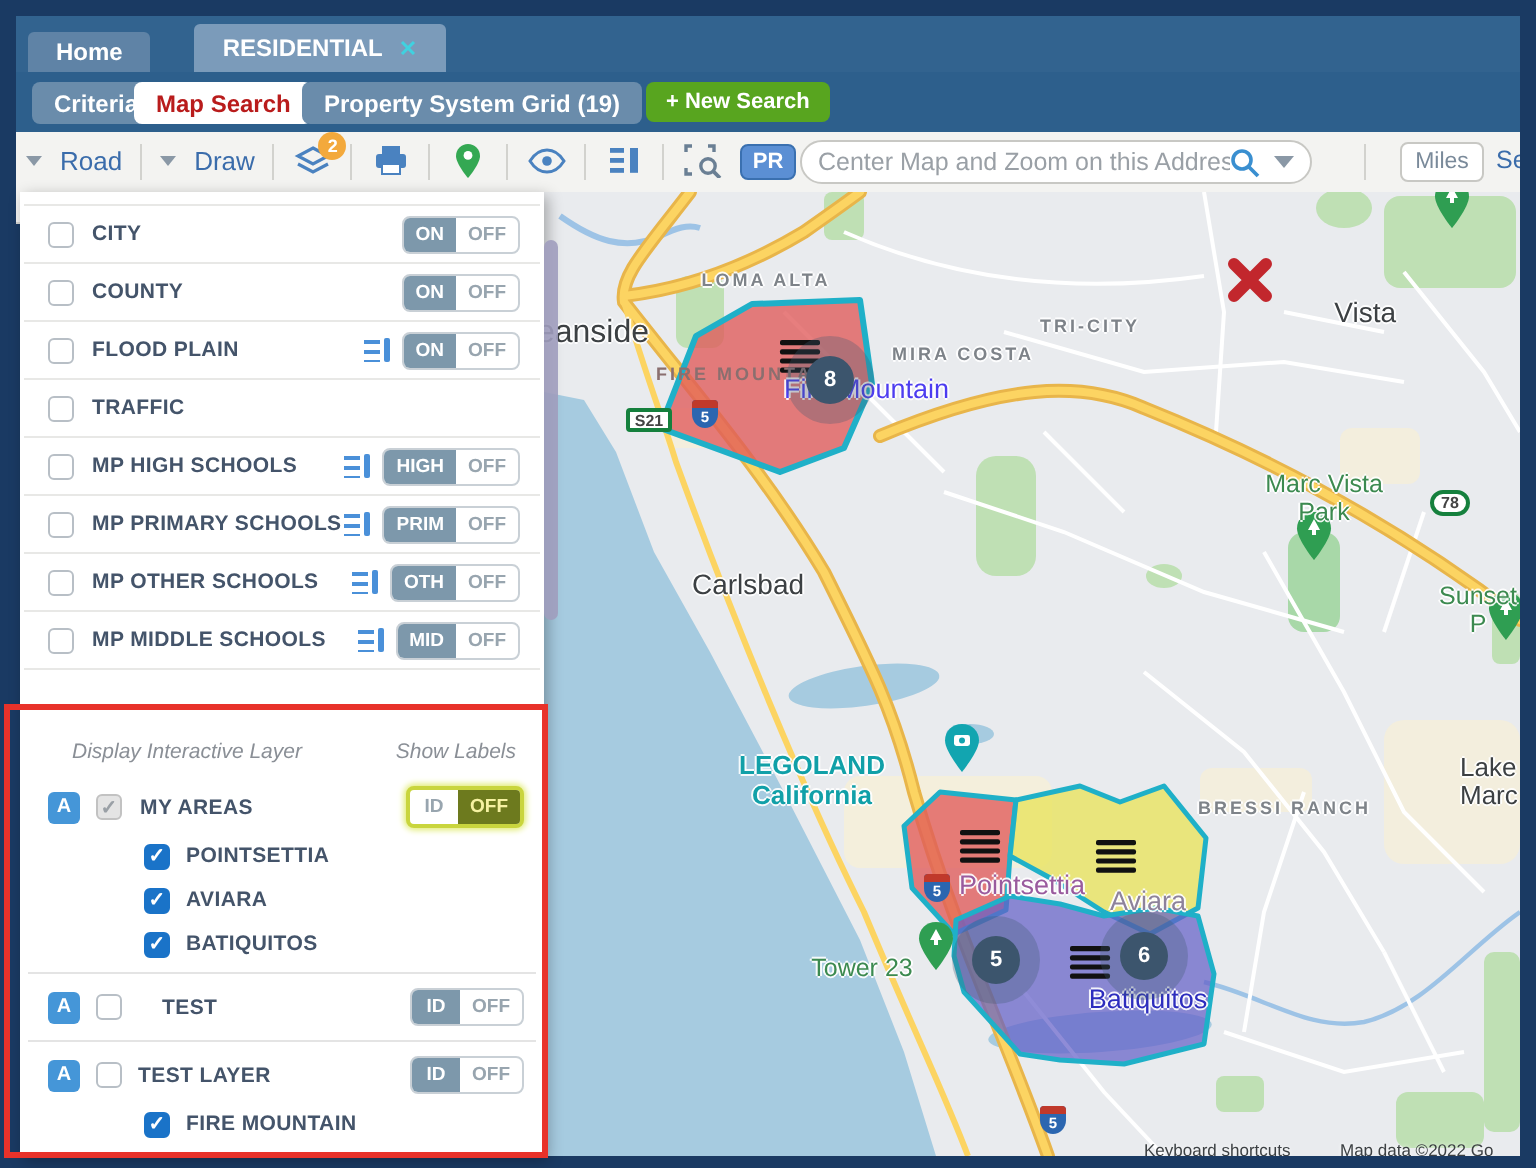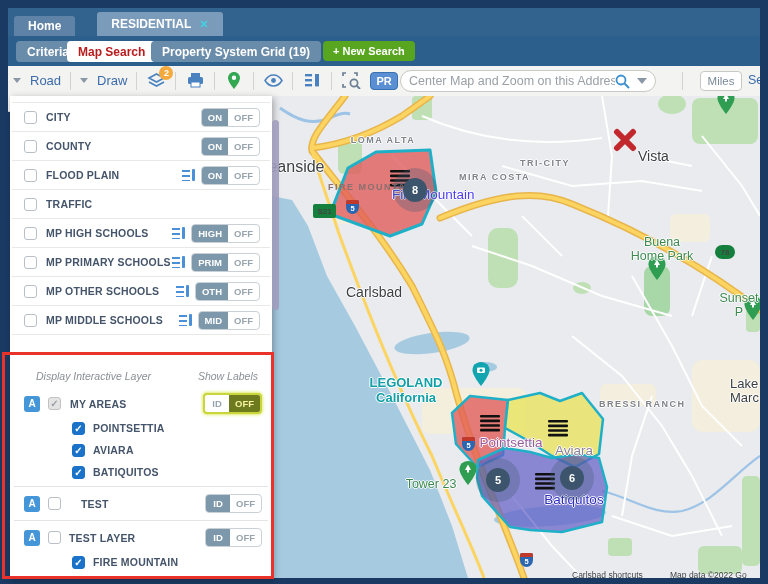--- a/index.html
+++ b/index.html
@@ -36,21 +36,21 @@
   .tsep2 { position: absolute; left: 674px; top: 6px; width: 1px; height: 18px; background: #d2d2ce; }
 
   
   .map { position: absolute; left: 272px; top: 96px; width: 488px; height: 482px; background: #e9ebee; overflow: hidden; }
   .mlab { position: absolute; color: #4a4a4a; text-shadow: 1px 0 0 rgba(255,255,255,.9), -1px 0 0 rgba(255,255,255,.9), 0 1px 0 rgba(255,255,255,.9), 0 -1px 0 rgba(255,255,255,.9); white-space: nowrap; }
   .city { font-size: 14px; color: #3c4043; }
   .dist { font-size: 9px; color: #7e8389; letter-spacing: 1.5px; font-weight: bold; }
   .poi { font-size: 12.5px; color: #3c8a50; white-space: normal; text-align: center; line-height: 1.1; }
   .teal { color: #11a0a8; font-size: 13px; font-weight: bold; }
   .arealab { font-size: 13.5px; white-space: nowrap; }
-  .shield { position: absolute; background: #fff; border: 7px solid #15803d; color: #444; font-size: 8px; font-weight: bold; display: flex; align-items: center; justify-content: center; }
+  .shield { position: absolute; background: #fff; border: 2px solid #15803d; color: #444; font-size: 8px; font-weight: bold; display: flex; align-items: center; justify-content: center; }
   .i5shield { position: absolute; width: 13px; height: 14px; background: #2b66b0; border-radius: 2px 2px 50% 50%; color: #fff; font-size: 7.5px; font-weight: bold; display: flex; align-items: flex-end; justify-content: center; padding-bottom: 1px; }
   .i5shield::before { content: ""; position: absolute; top: 0; left: 0; right: 0; height: 4px; background: #c0392b; border-radius: 2px 2px 0 0; }
   .mk { position: absolute; width: 24px; height: 24px; border-radius: 50%; background: #3c556d; color: #fff; font-size: 11px; font-weight: bold; display: flex; align-items: center; justify-content: center; box-shadow: 0 0 0 10px rgba(64,88,112,.30); }
   .attr { position: absolute; top: 474px; font-size: 8.5px; color: #3c4043; text-shadow: 0 0 2px #fff; }
   .pin { position: absolute; }
 
   
   .panel { position: absolute; left: 10px; top: 96px; width: 262px; height: 482px; background: #ffffff; box-shadow: 2px 2px 7px rgba(0,0,0,.3); padding-top: 6px; }
   .lrow { height: 29px; display: flex; align-items: center; border-top: 1px solid #e8e8e6; margin: 0 2px; padding: 0 10px 0 12px; }
   .cb { width: 13px; height: 13px; border: 1px solid #b8bfc6; border-radius: 3px; background: #fff; flex: 0 0 auto; }
@@ -299,44 +299,44 @@
     <div class="i5shield" style="left:190px;top:341px">
         <span>5</span>
       </div>
     <div class="i5shield" style="left:248px;top:457px">
         <span>5</span>
       </div>
 
     
     <div class="mlab city" style="left:-24px;top:62px;font-size:16px">Oceanside</div>
     <div class="mlab city" style="left:66px;top:188px;width:72px;text-align:center">Carlsbad</div>
-    <div class="mlab city" style="left:366px;top:52px;width:60px;text-align:left">Vista</div>
+    <div class="mlab city" style="left:366px;top:52px;width:60px;text-align:right">Vista</div>
     <div class="mlab dist" style="left:72px;top:39px;width:78px;text-align:center">LOMA ALTA</div>
-    <div class="mlab dist" style="left:174px;top:76px;width:84px;text-align:right">MIRA COSTA</div>
+    <div class="mlab dist" style="left:174px;top:76px;width:84px;text-align:left">MIRA COSTA</div>
     <div class="mlab dist" style="left:240px;top:62px;width:66px;text-align:center">TRI-CITY</div>
     <div class="mlab dist" style="left:56px;top:86px;width:86px;text-align:center;color:#8a6f6f;text-shadow:none">FIRE MOUNTAIN</div>
     <div class="mlab dist" style="left:327px;top:303px;width:86px;text-align:right">BRESSI RANCH</div>
-    <div class="mlab poi" style="left:355px;top:140px;width:70px">Buena Home Park</div>
+    <div class="mlab poi" style="left:355px;top:140px;width:70px">Marc Vista Park</div>
     <div class="mlab teal" style="left:70px;top:279px;width:128px;text-align:center;white-space:normal">LEGOLAND California</div>
     <div class="mlab poi" style="left:131px;top:382px;width:56px">Tower 23</div>
     <div class="mlab poi" style="left:446px;top:196px">Sunset P</div>
     <div class="mlab city" style="left:458px;top:280px;font-size:13px">Lake</div>
     <div class="mlab city" style="left:458px;top:294px;font-size:13px">Marc</div>
     <div class="mlab arealab" style="left:120px;top:91px;color:#4d3df0">Fire Mountain</div>
     <div class="mlab arealab" style="left:198px;top:339px;width:82px;text-align:center;color:#9a5b9e">Pointsettia</div>
     <div class="mlab arealab" style="left:272px;top:347px;width:60px;text-align:center;color:#8d829b">Aviara</div>
     <div class="mlab arealab" style="left:260px;top:396px;width:84px;text-align:center;color:#2d2dbe">Batiquitos</div>
 
     
     <div class="mk" style="left:131px;top:82px">8</div>
     <div class="mk" style="left:214px;top:372px">5</div>
     <div class="mk" style="left:288px;top:370px">6</div>
 
     
-    <div class="attr" style="left:300px">Carlsbad shortcuts</div>
+    <div class="attr" style="left:300px">Keyboard shortcuts</div>
     <div class="attr" style="left:398px">Map data ©2022 Go</div>
   </div>
 
   <div class="panel">
 
     <div class="lrow">
       <span class="cb"></span>
       <span class="llabel">CITY</span>
         <span class="flex1"></span>
       <span class="tg">

